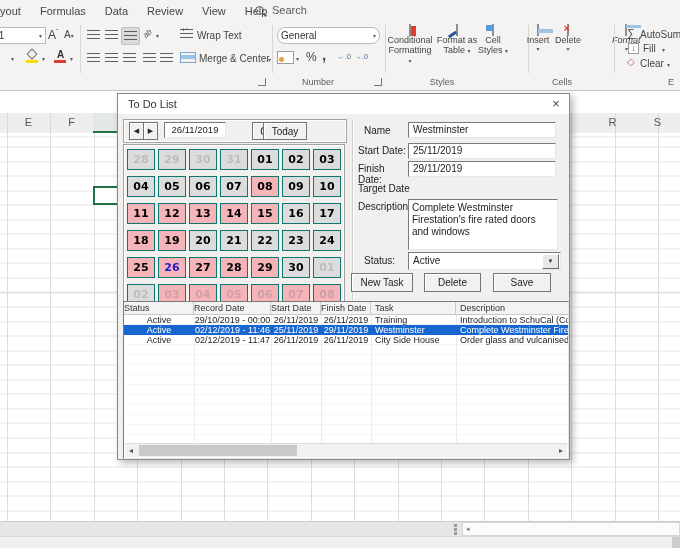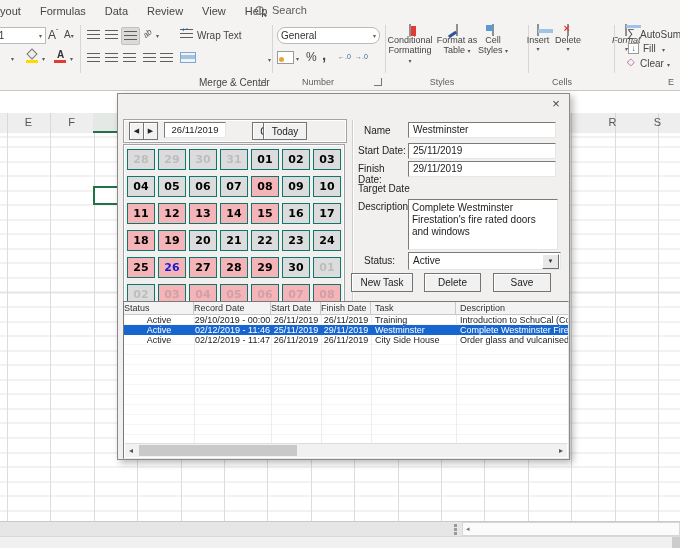--- a/index.html
+++ b/index.html
@@ -172,21 +172,21 @@
     <div class="alignbtn" style="left:141px;top:50px;">
         <span class="ico-bars"></span>
       </div>
     <div class="alignbtn" style="left:158px;top:50px;">
         <span class="ico-bars"></span>
       </div>
     <span class="abs ico-bars" style="left:180px;top:29px;"></span>
     <span class="abs" style="left:182px;top:26px;font-size:7px;color:#2b579a;">↩</span>
     <span class="abs rlab" style="left:197px;top:30px;">Wrap Text</span>
     <span class="abs" style="left:180px;top:52px;width:14px;height:9px;border:1px solid #7aa7d6;background:linear-gradient(to bottom,transparent 2px,#9dc3e6 2px 6px,transparent 6px);"></span>
-    <span class="abs rlab" style="left:199px;top:53px;margin-top:24px;">Merge &amp; Center</span>
+    <span class="abs rlab" style="left:199px;top:53px;">Merge &amp; Center</span>
     <span class="abs caret" style="left:268px;top:56px;">▾</span>
     <div class="glabel" style="left:122px;width:84px;margin-top:15px;">Alignment</div>
     <span class="launcher" style="left:258px;top:78px;"></span>
 
     <div class="gsep" style="left:272px;"></div>
 
     <div class="combo abs" style="left:277px;top:27px;width:95px;height:15px;border-radius:8px;">
       <span>General</span>
       <span class="caret">▾</span>
     </div>
@@ -265,20 +265,21 @@
   </div>
   <div id="tabstrip"></div>
   <div class="dots"></div>
   <div id="hscroll">
       <span class="la">◂</span>
     </div>
   <div id="statusbar"></div>
   <div id="grip"></div>
 
   <div id="dialog">
+    <div class="d-title">To Do List</div>
     <div class="d-close">×</div>
 
     <div class="nav-frame etch">
       <div class="btn nav-prev">◀</div>
       <div class="btn nav-next">▶</div>
       <div class="inset nav-date">26/11/2019</div>
       <div class="btn nav-go">GO</div>
       <div class="btn nav-today">Today</div>
     </div>
 

